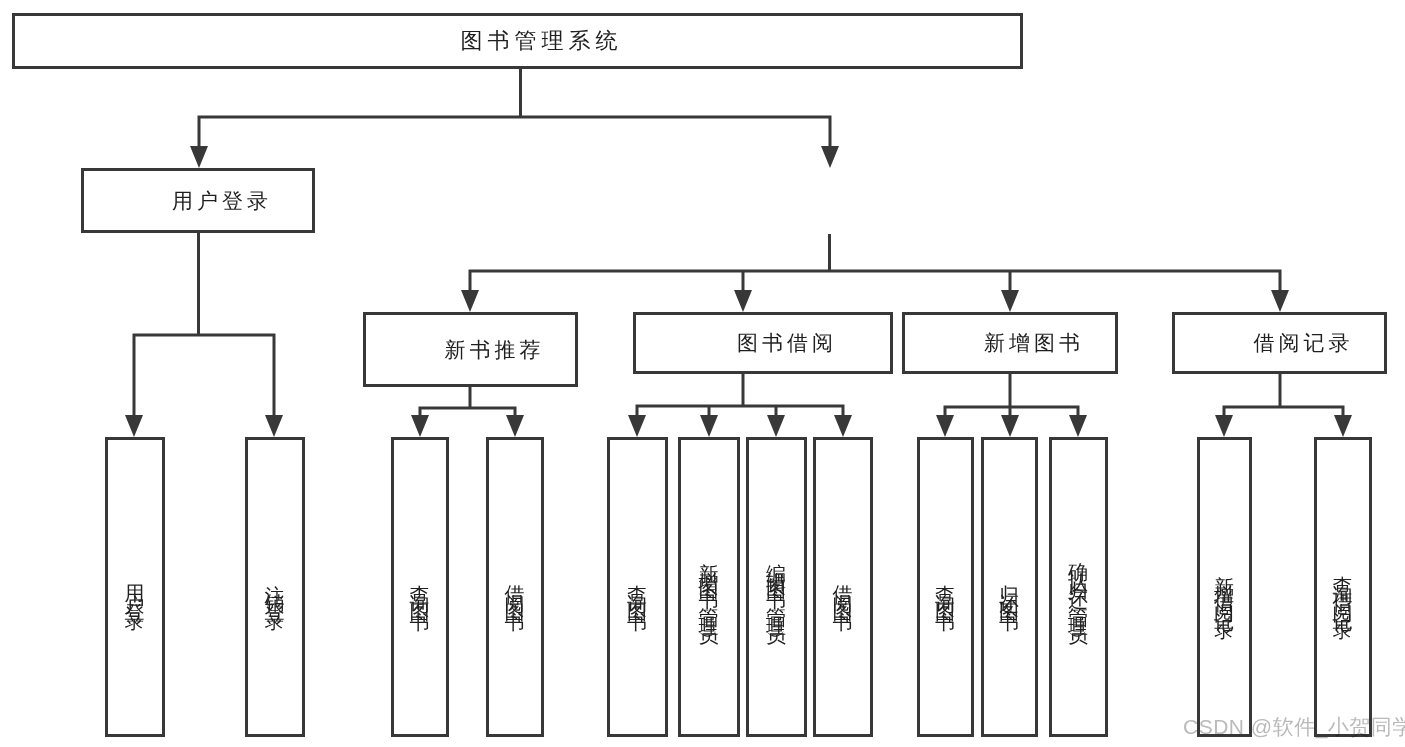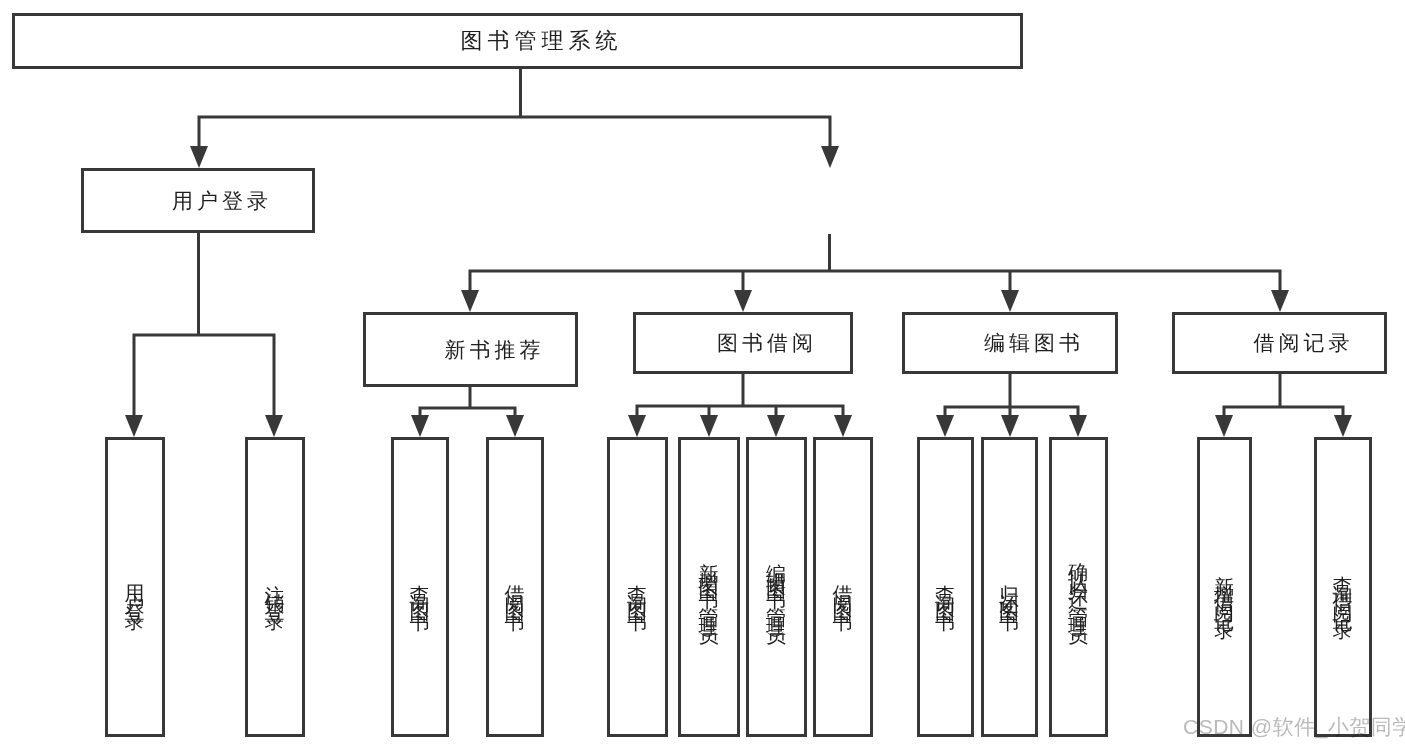--- a/index.html
+++ b/index.html
@@ -87,25 +87,25 @@
     <span class="hlabel">图书管理系统</span>
   </div>
 
   <div class="node" style="left:81px;top:168px;width:234px;height:65px;">
     <span class="hlabel">用户登录</span>
   </div>
 
   <div class="node" style="left:363px;top:312px;width:215px;height:75px;">
     <span class="hlabel">新书推荐</span>
   </div>
-  <div class="node" style="left:633px;top:312px;width:220px;height:62px;">
+  <div class="node" style="left:633px;top:312px;width:260px;height:62px;">
     <span class="hlabel">图书借阅</span>
   </div>
   <div class="node" style="left:902px;top:312px;width:216px;height:62px;">
-    <span class="hlabel">编辑图书</span>
+    <span class="hlabel">新增图书</span>
   </div>
   <div class="node" style="left:1172px;top:312px;width:215px;height:62px;">
     <span class="hlabel">借阅记录</span>
   </div>
 
   <div class="node vnode" style="left:105px;top:437px;width:60px;height:300px;">
     <span class="vlabel">用户登录</span>
   </div>
   <div class="node vnode" style="left:245px;top:437px;width:60px;height:300px;">
     <span class="vlabel">注销登录</span>

